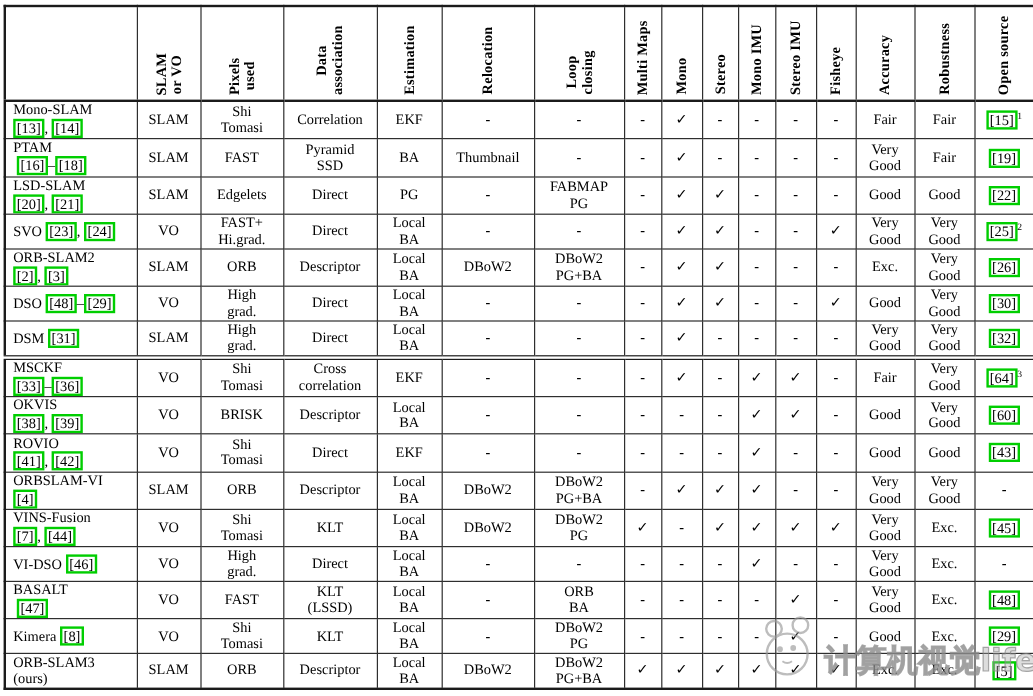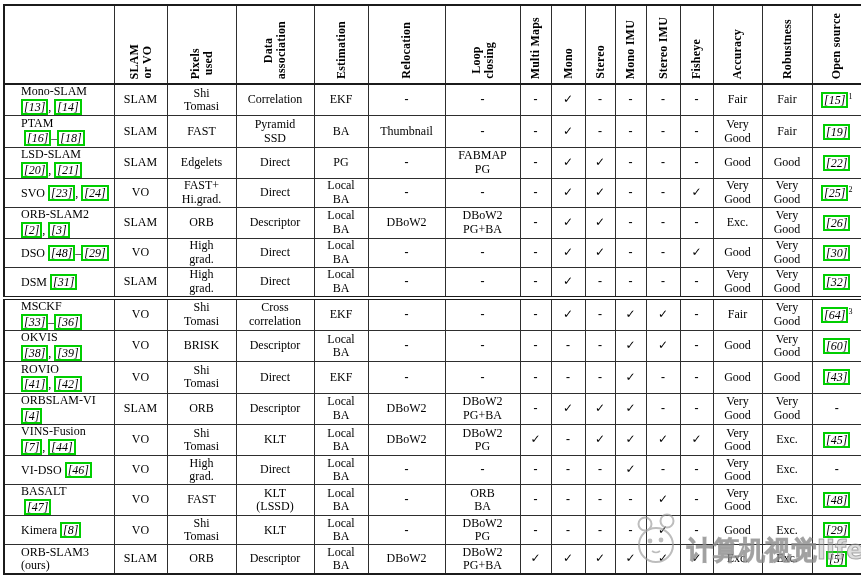--- a/index.html
+++ b/index.html
@@ -43,31 +43,30 @@
     white-space: pre-line;
     margin: 0 auto 4px auto;
     letter-spacing: 0.2px;
   }
   .cmp tbody td {
     font-size: 12px;
     line-height: 13.5px;
   }
   td.name-cell {
     text-align: left;
-    padding-left: 16px;
+    padding-left: 6px;
     white-space: pre-wrap;
     margin-left: 20px;
   }
   tr.group-start td { border-top: 4px double #1b1b1b; }
   .cite {
     border: 2px solid #00ce00;
     padding: 0 1px;
     display: inline-block;
     line-height: 12px;
-    font-style: italic;
   }
   sup { font-size: 8px; line-height: 0; vertical-align: super; }
   .dash { font-weight: bold; }
   .check { font-family: "DejaVu Sans", sans-serif; font-size: 12px; }
   .watermark {
     position: absolute;
     left: 633px; top: 504px;
     width: 225px; height: 64px;
     display: flex; align-items: flex-end;
     pointer-events: none;

